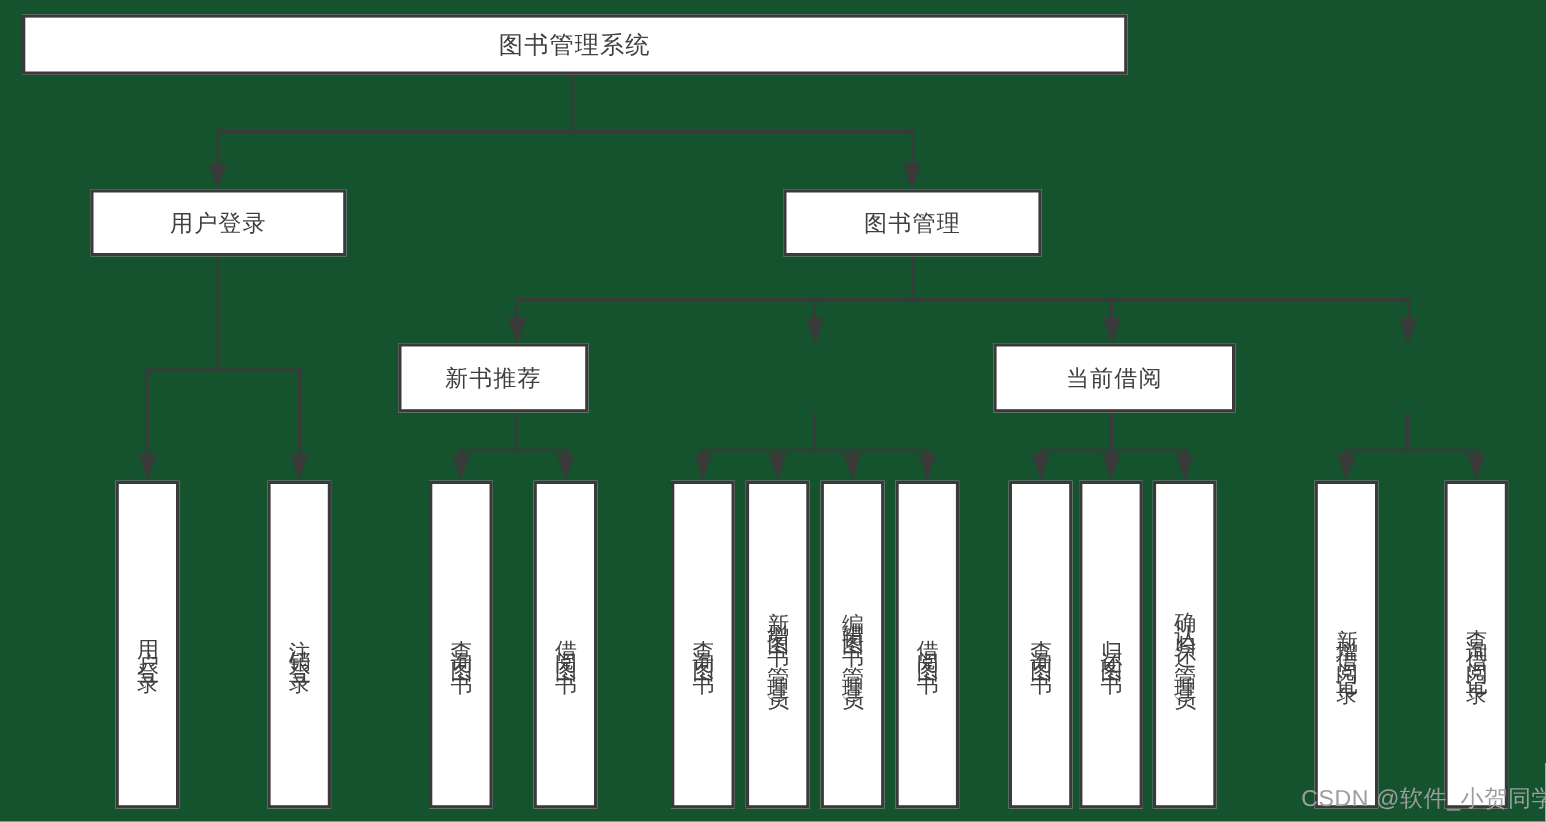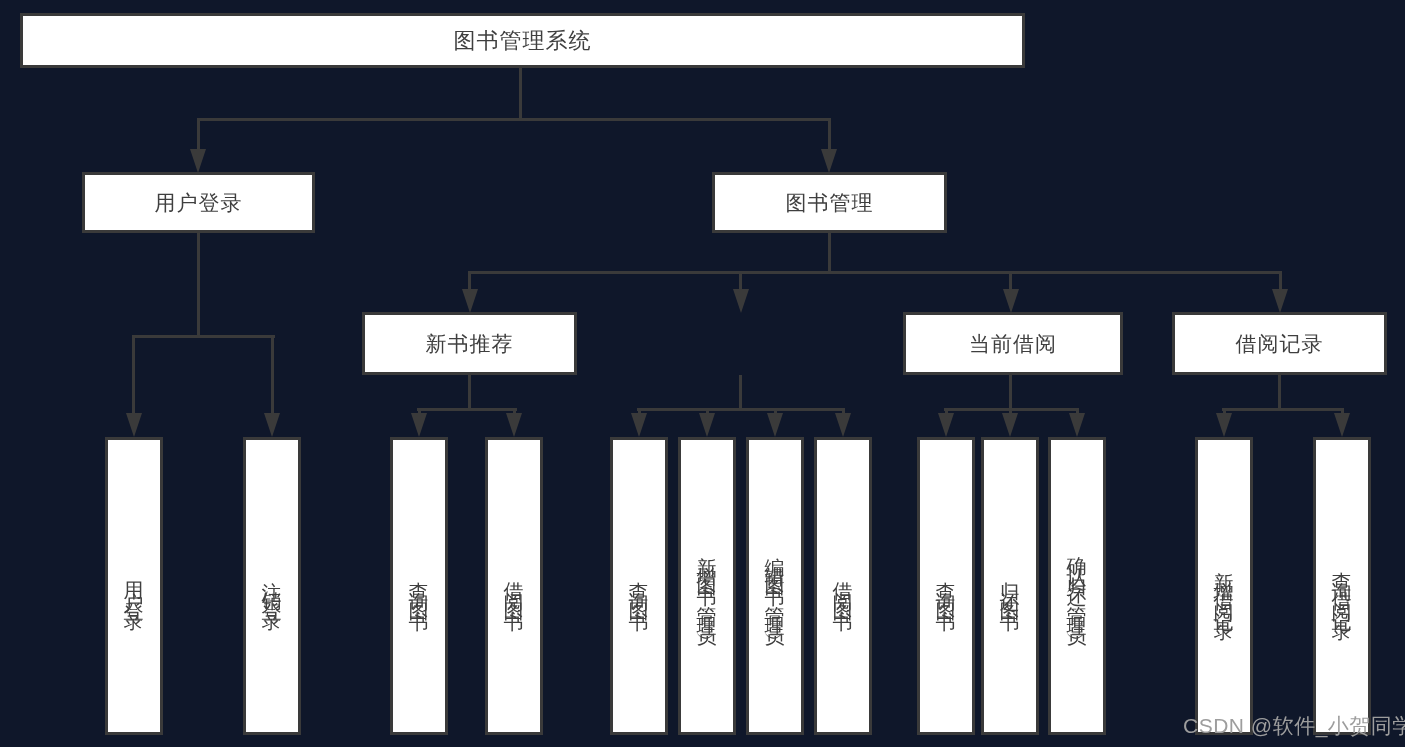--- a/index.html
+++ b/index.html
@@ -1,19 +1,19 @@
 <!DOCTYPE html>
 <html><head>
 <meta charset="utf-8">
 <style>
   html,body{margin:0;padding:0;background:#ffffff;}
   #canvas{
     position:relative;
     width:1405px;height:747px;
-    background:#0f172a;
+    background:#14532d;
     font-family:"Liberation Sans","DejaVu Sans",sans-serif;
     overflow:hidden;
   }
   .box{
     position:absolute;
     box-sizing:border-box;
     background:#ffffff;
     border:3px solid #3a3a3a;
     display:flex;align-items:center;justify-content:center;
     color:#3f3f3f;
@@ -56,28 +56,25 @@
     <span>图书管理系统</span>
   </div>
 
   <div class="box h" style="left:82px;top:172px;width:233px;height:61px;">
     <span>用户登录</span>
   </div>
   <div class="box h" style="left:712px;top:172px;width:235px;height:61px;">
     <span>图书管理</span>
   </div>
 
-  <div class="box h" style="left:362px;top:312px;width:215px;height:63px;">
+  <div class="box h" style="left:362px;top:312px;width:173px;height:63px;">
     <span>新书推荐</span>
   </div>
   <div class="box h" style="left:903px;top:312px;width:220px;height:63px;">
     <span>当前借阅</span>
-  </div>
-  <div class="box h" style="left:1172px;top:312px;width:215px;height:63px;">
-    <span>借阅记录</span>
   </div>
 
   <div class="box v" style="left:105px;top:437px;width:58px;height:298px;">
     <span>用户登录</span>
   </div>
   <div class="box v" style="left:243px;top:437px;width:58px;height:298px;">
     <span>注销登录</span>
   </div>
   <div class="box v" style="left:390px;top:437px;width:58px;height:298px;">
     <span>查询图书</span>

